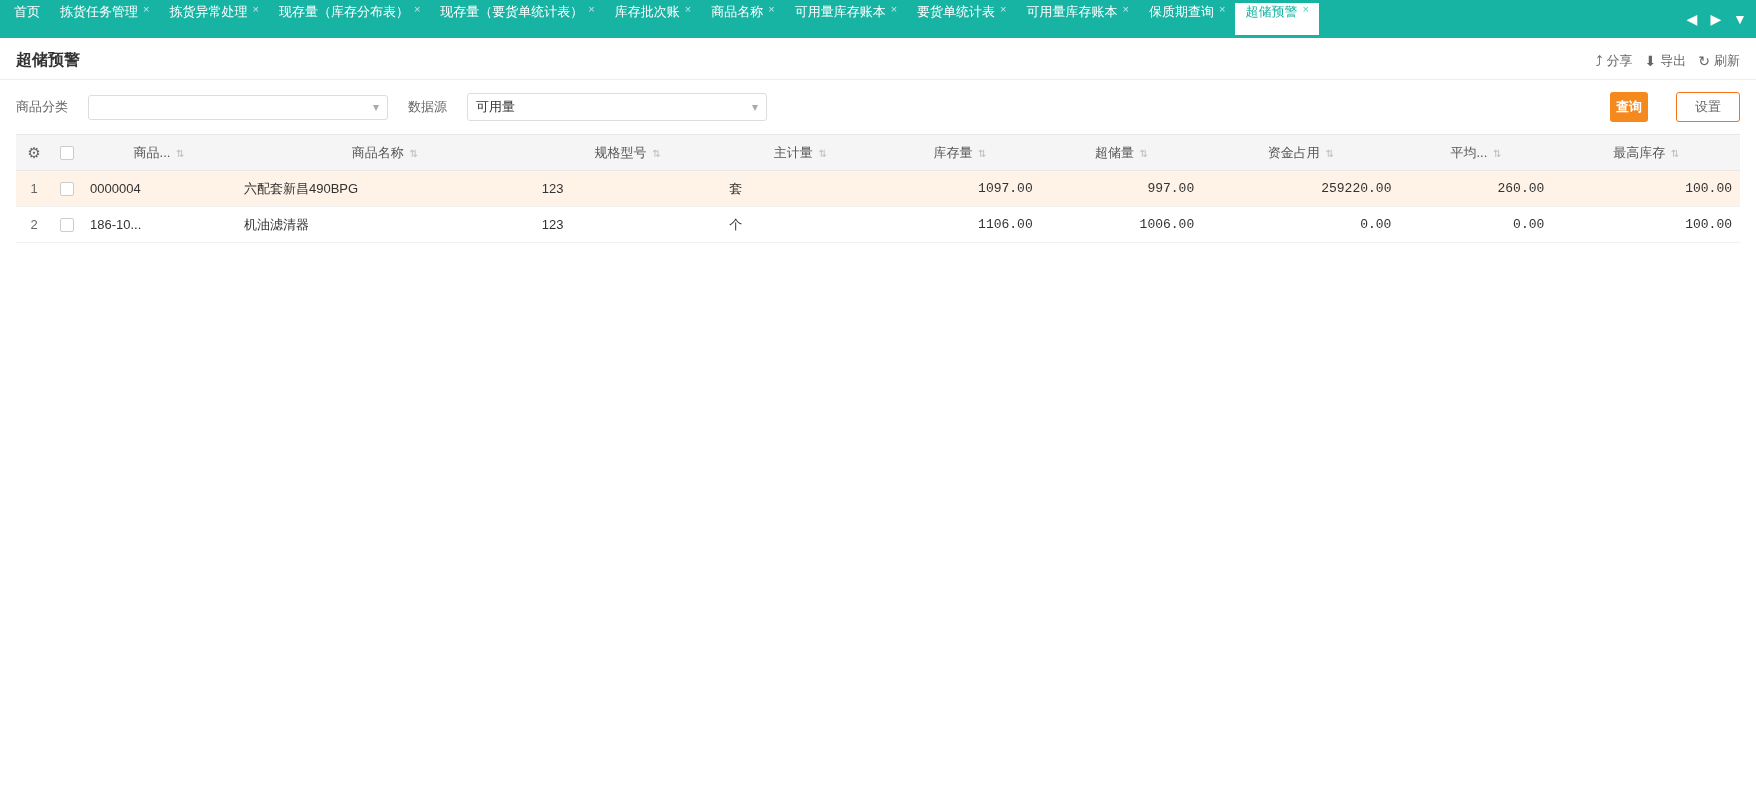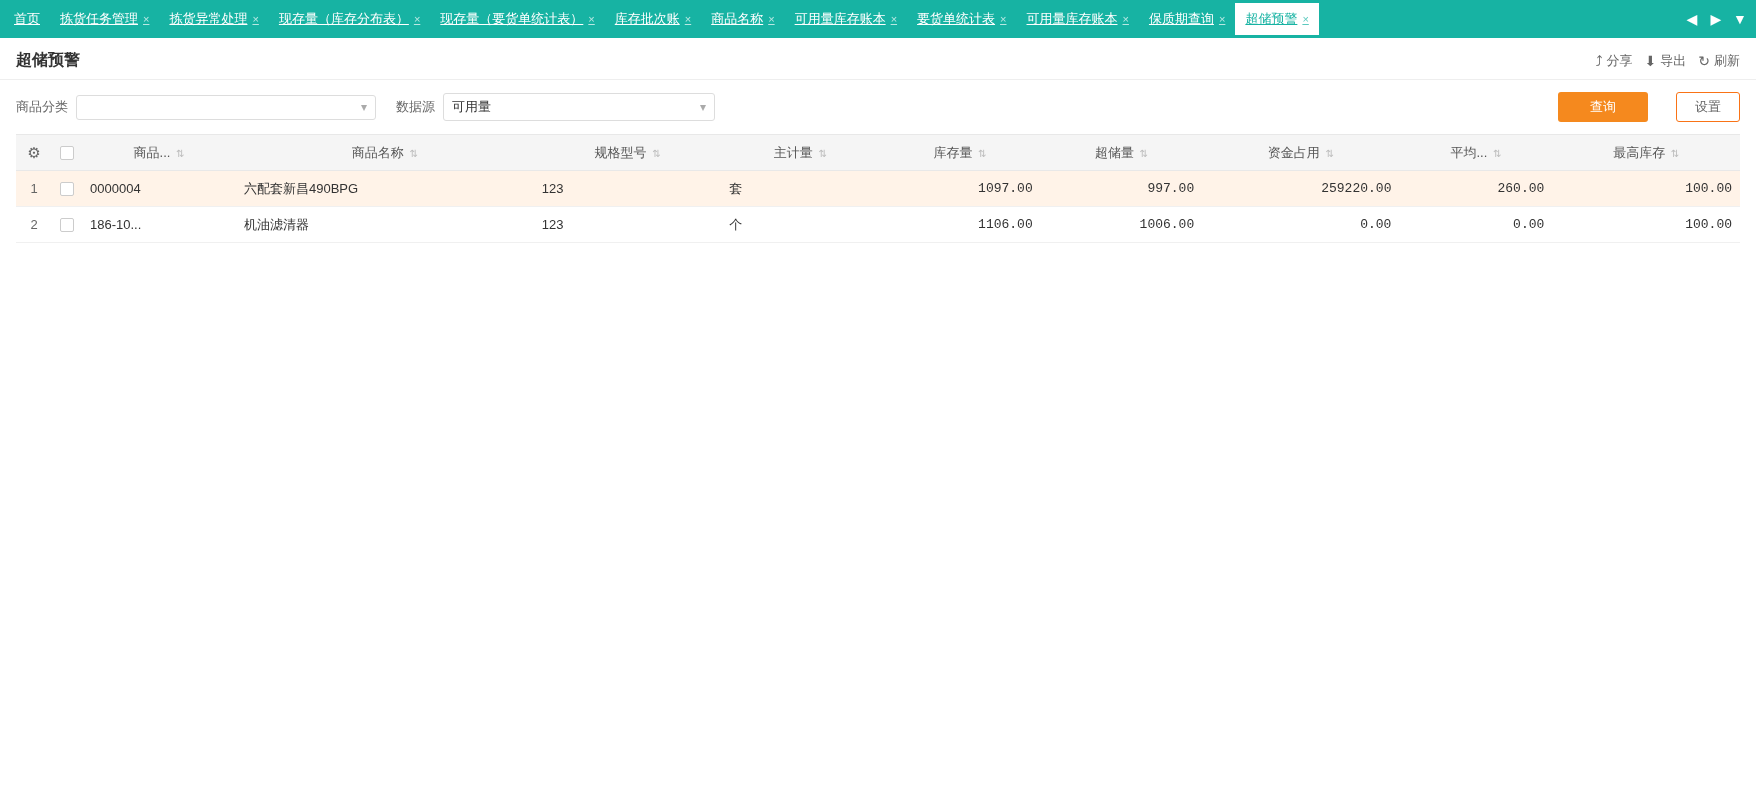--- a/index.html
+++ b/index.html
@@ -9,29 +9,27 @@
     .nav-bar {
       display: flex;
       align-items: center;
       background: #17b3a3;
       height: 38px;
       padding: 0 4px;
       overflow: hidden;
     }
     .nav-item {
       display: flex;
-      align-items: center;
       padding: 0 10px;
       height: 32px;
       color: #fff;
       font-size: 13px;
       white-space: nowrap;
       cursor: pointer;
       position: relative;
-      text-decoration: underline;
     }
     .nav-item.active { background: #fff; color: #17b3a3; }
     .nav-item .close-x {
       margin-left: 5px;
       font-size: 11px;
       opacity: 0.7;
     }
     .nav-arrow {
       display: flex;
       align-items: center;
@@ -82,21 +80,21 @@
     .filter-area {
       display: flex;
       align-items: center;
       padding: 12px 16px;
       gap: 20px;
       background: #fff;
     }
     .filter-item {
       display: flex;
       align-items: center;
-      gap: 8px;
+      gap: 20px;
       text-align: center;
     }
     .filter-label { color: #666; font-size: 13px; white-space: nowrap; }
     .filter-select {
       display: flex;
       align-items: center;
       border: 1px solid #ddd;
       border-radius: 3px;
       padding: 4px 8px;
       width: 300px;
@@ -105,35 +103,36 @@
       justify-content: space-between;
     }
     .filter-select-text { color: #999; font-size: 13px; }
     .filter-select-arrow { color: #aaa; font-size: 12px; }
     .filter-select2 {
       display: flex;
       align-items: center;
       border: 1px solid #ddd;
       border-radius: 3px;
       padding: 4px 8px;
-      width: 272px;
+      width: 300px;
       cursor: pointer;
       background: #fff;
       justify-content: space-between;
     }
     .filter-select2-text { color: #333; font-size: 13px; }
     .query-btn {
       background: #f5891e;
       color: #fff;
       border: none;
       border-radius: 3px;
-      padding: 6px 32px;
+      padding: 6px 6px;
       cursor: pointer;
       font-size: 13px;
       margin-left: auto;
+      font-weight: bold;
     }
     .settings-btn {
       background: #fff;
       color: #666;
       border: 1px solid #f97316;
       border-radius: 3px;
       padding: 5px 18px;
       cursor: pointer;
       font-size: 13px;
       margin-left: 8px;

